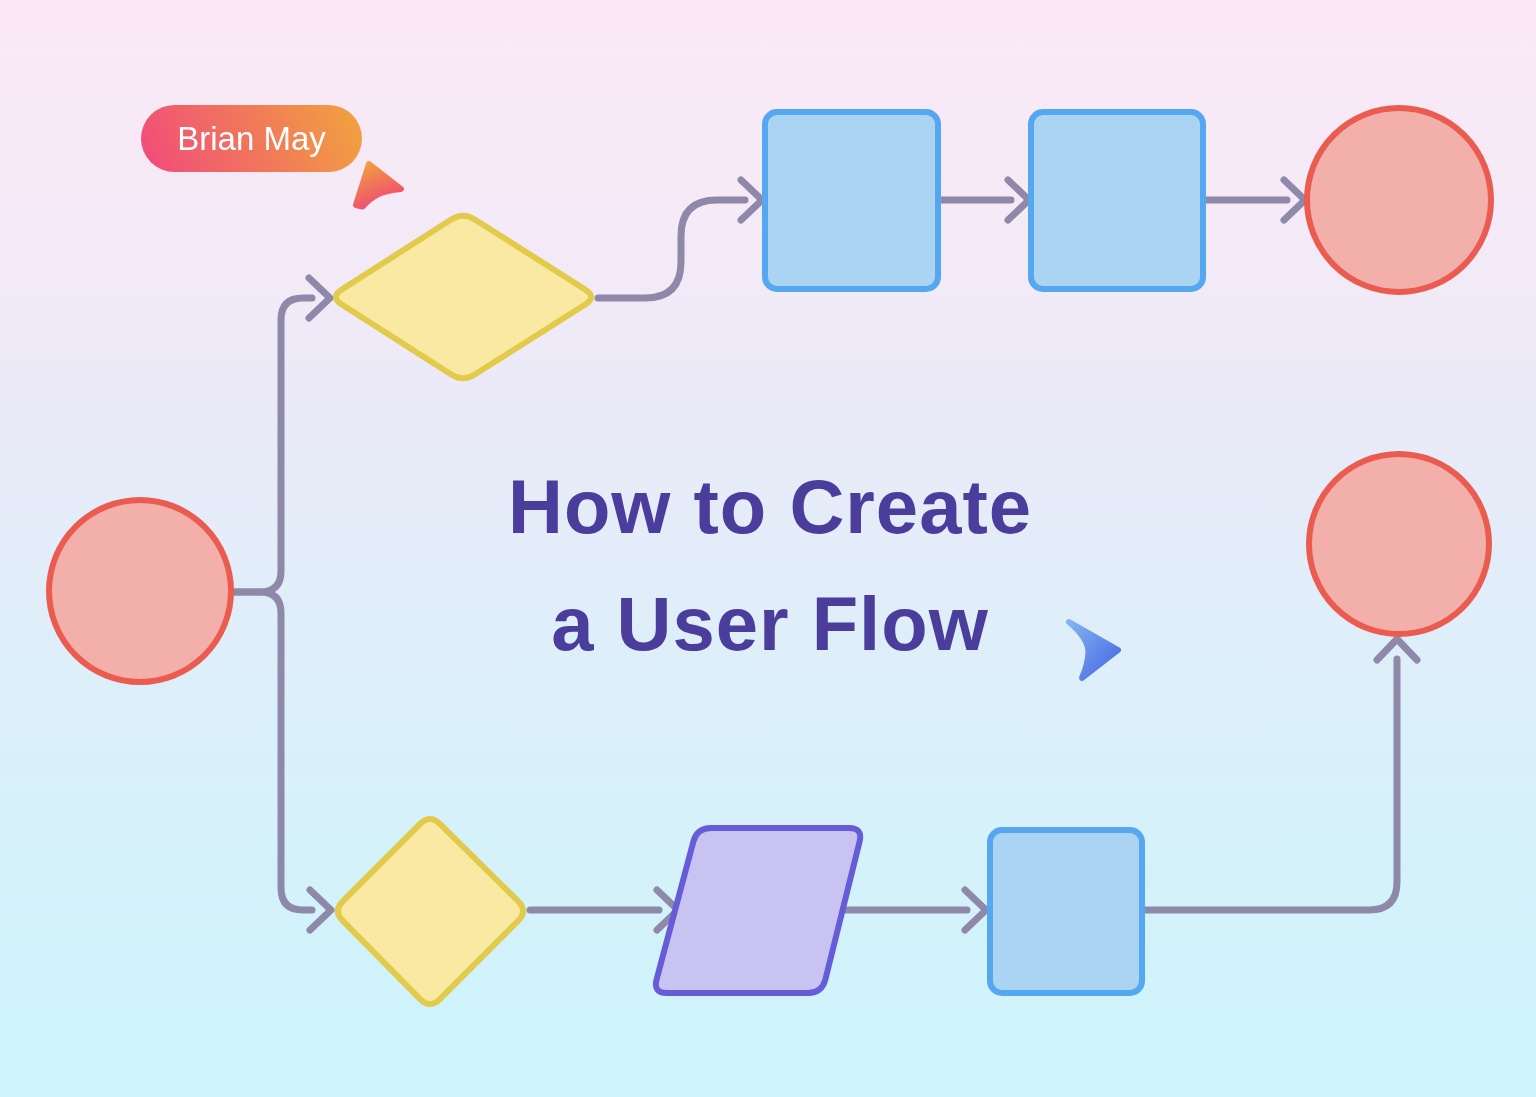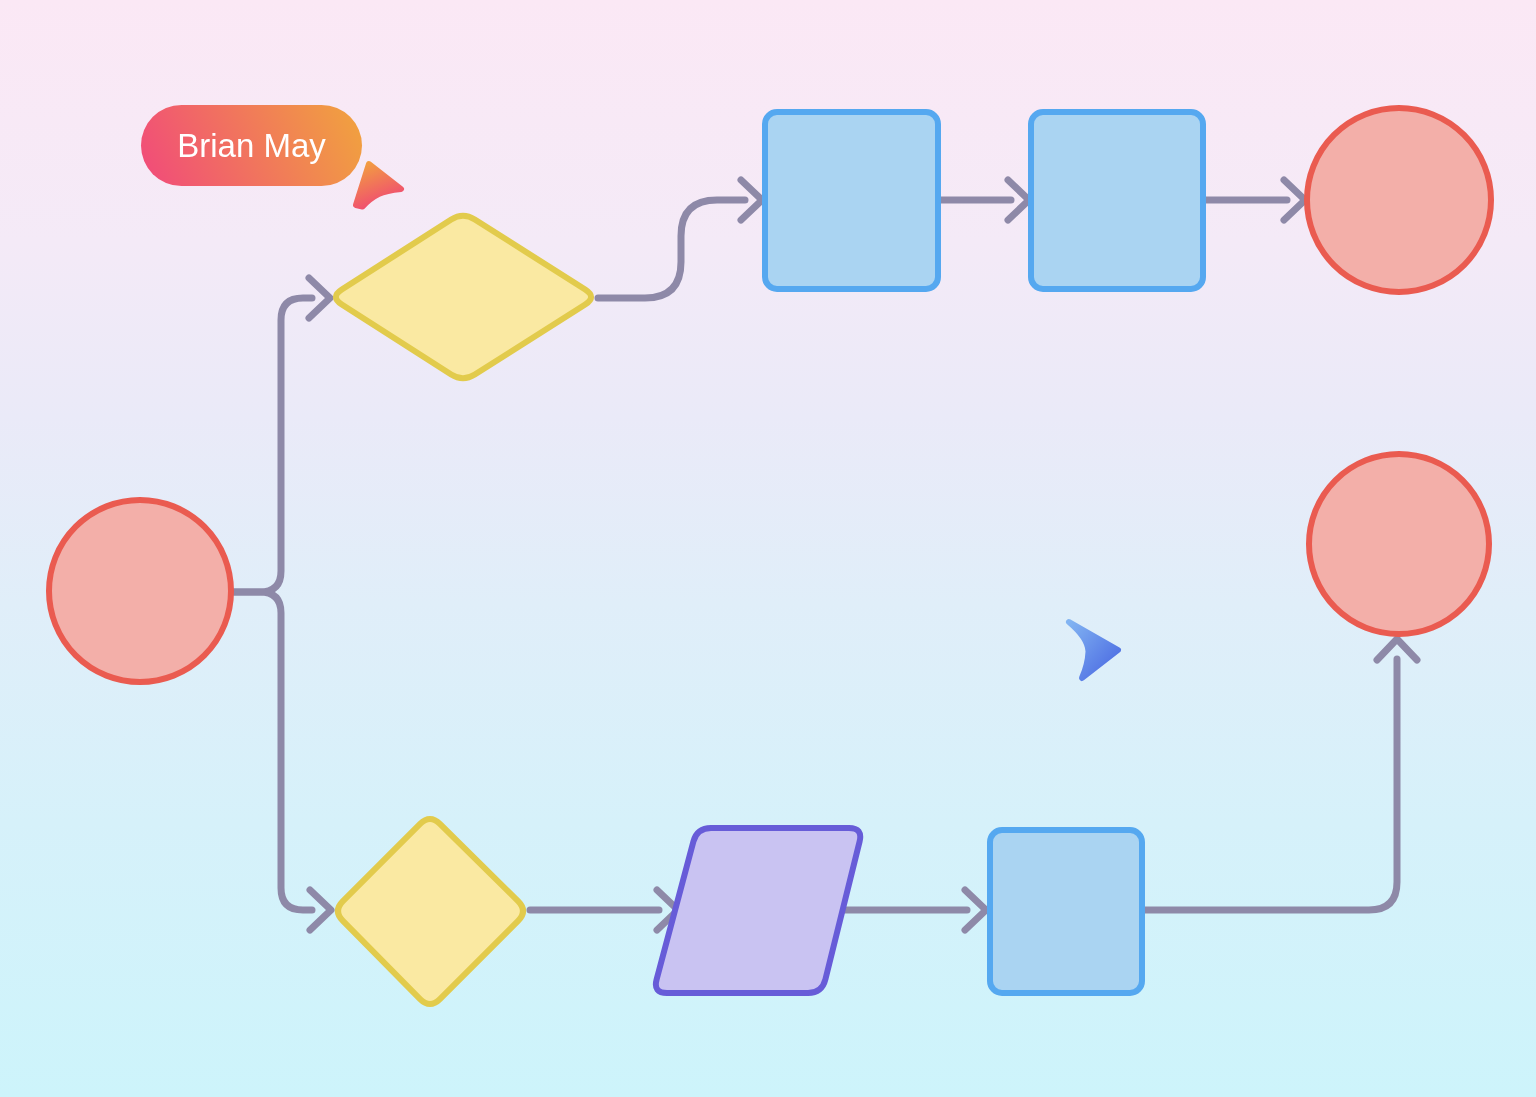--- a/index.html
+++ b/index.html
@@ -26,21 +26,21 @@
     color: #4A3D9C;
   }
   .pill {
     position: absolute;
     display: flex; align-items: center; justify-content: center;
     color: #FFFFFF;
     font-size: 33px;
     border-radius: 42px;
   }
   .pill-brian {
-    left: 141px; top: 105px; width: 221px; height: 81px;
+    left: 141px; top: 105px; width: 221px; height: 67px;
     background: linear-gradient(65deg, #F1497B 0%, #F1A43D 100%);
   }
   .pill-oliver {
     left: 1096px; top: 658px; width: 231px; height: 80px;
     background: linear-gradient(90deg, #5E77E8 0%, #58E2D9 100%);
   }
 </style>
 </head>
 <body>
 
@@ -86,18 +86,22 @@
       <rect x="765" y="112" width="173" height="177" rx="12" fill="#AAD4F2" stroke="#55A8F0"></rect>
       <rect x="1031" y="112" width="172" height="177" rx="12" fill="#AAD4F2" stroke="#55A8F0"></rect>
       <rect x="990" y="830" width="152" height="163" rx="12" fill="#AAD4F2" stroke="#55A8F0"></rect>
       <path d="M 711 828 L 849 828 Q 863 828 859.6 841.6 L 825.4 979.4 Q 822 993 808 993 L 667 993 Q 653 993 656.6 979.5 L 693.4 841.5 Q 697 828 711 828 Z" fill="#C9C3F2" stroke="#675CD8"></path>
     </g>
 
     <path d="M 356 205 L 369 164 L 401 189 Q 386 190.5 378.5 194 Q 369.5 198.5 362.5 206.5 Z" fill="url(#gradBrianCursor)" stroke="url(#gradBrianCursor)" stroke-width="6" stroke-linejoin="round"></path>
     <path d="M 1069 622 L 1118 650 L 1082 678 Q 1088 664 1088.5 651.5 Q 1088 638 1069 622 Z" fill="url(#gradOliverCursor)" stroke="url(#gradOliverCursor)" stroke-width="6" stroke-linejoin="round"></path>
   </svg>
 
+  <div class="title">
+    <div>How to Create</div>
+    <div>a User Flow</div>
+  </div>
 
   <div class="pill pill-brian">
     <span>Brian May</span>
   </div>
 
 </div>
 
 </body></html>

